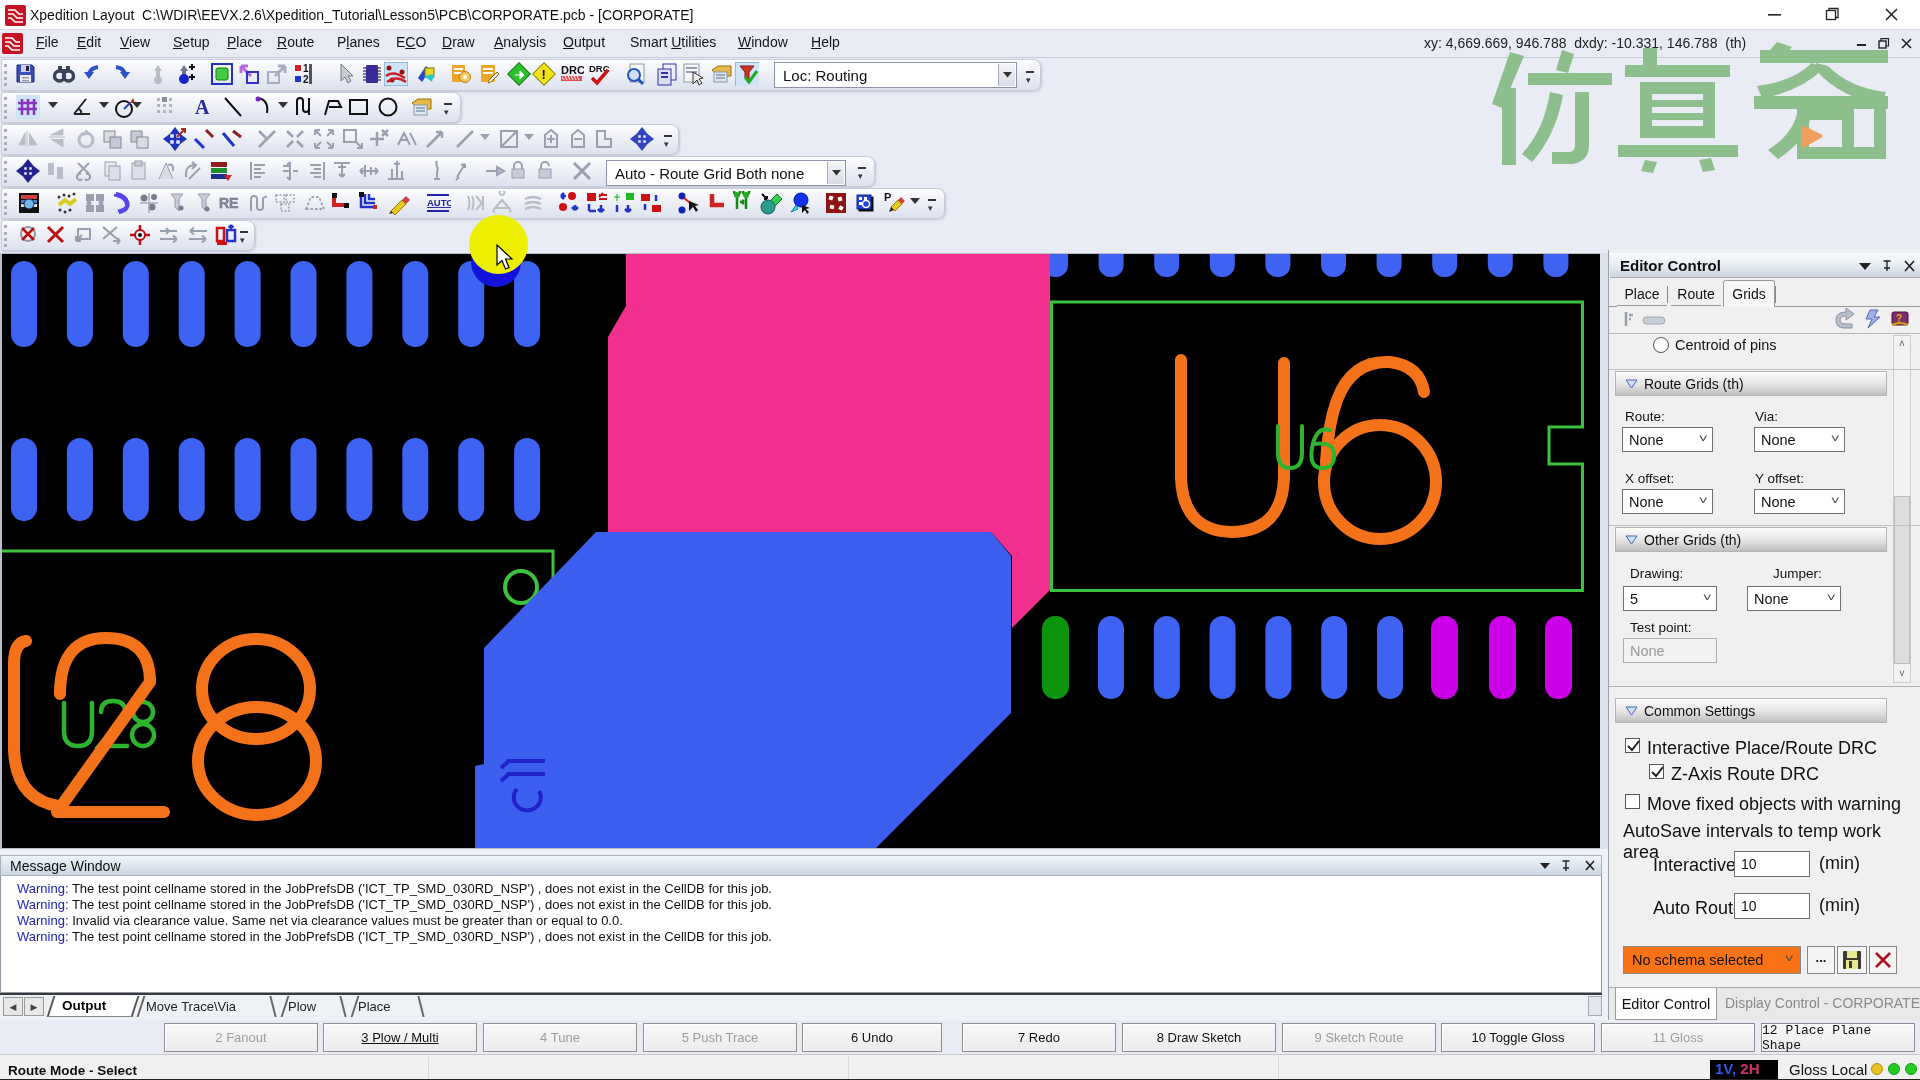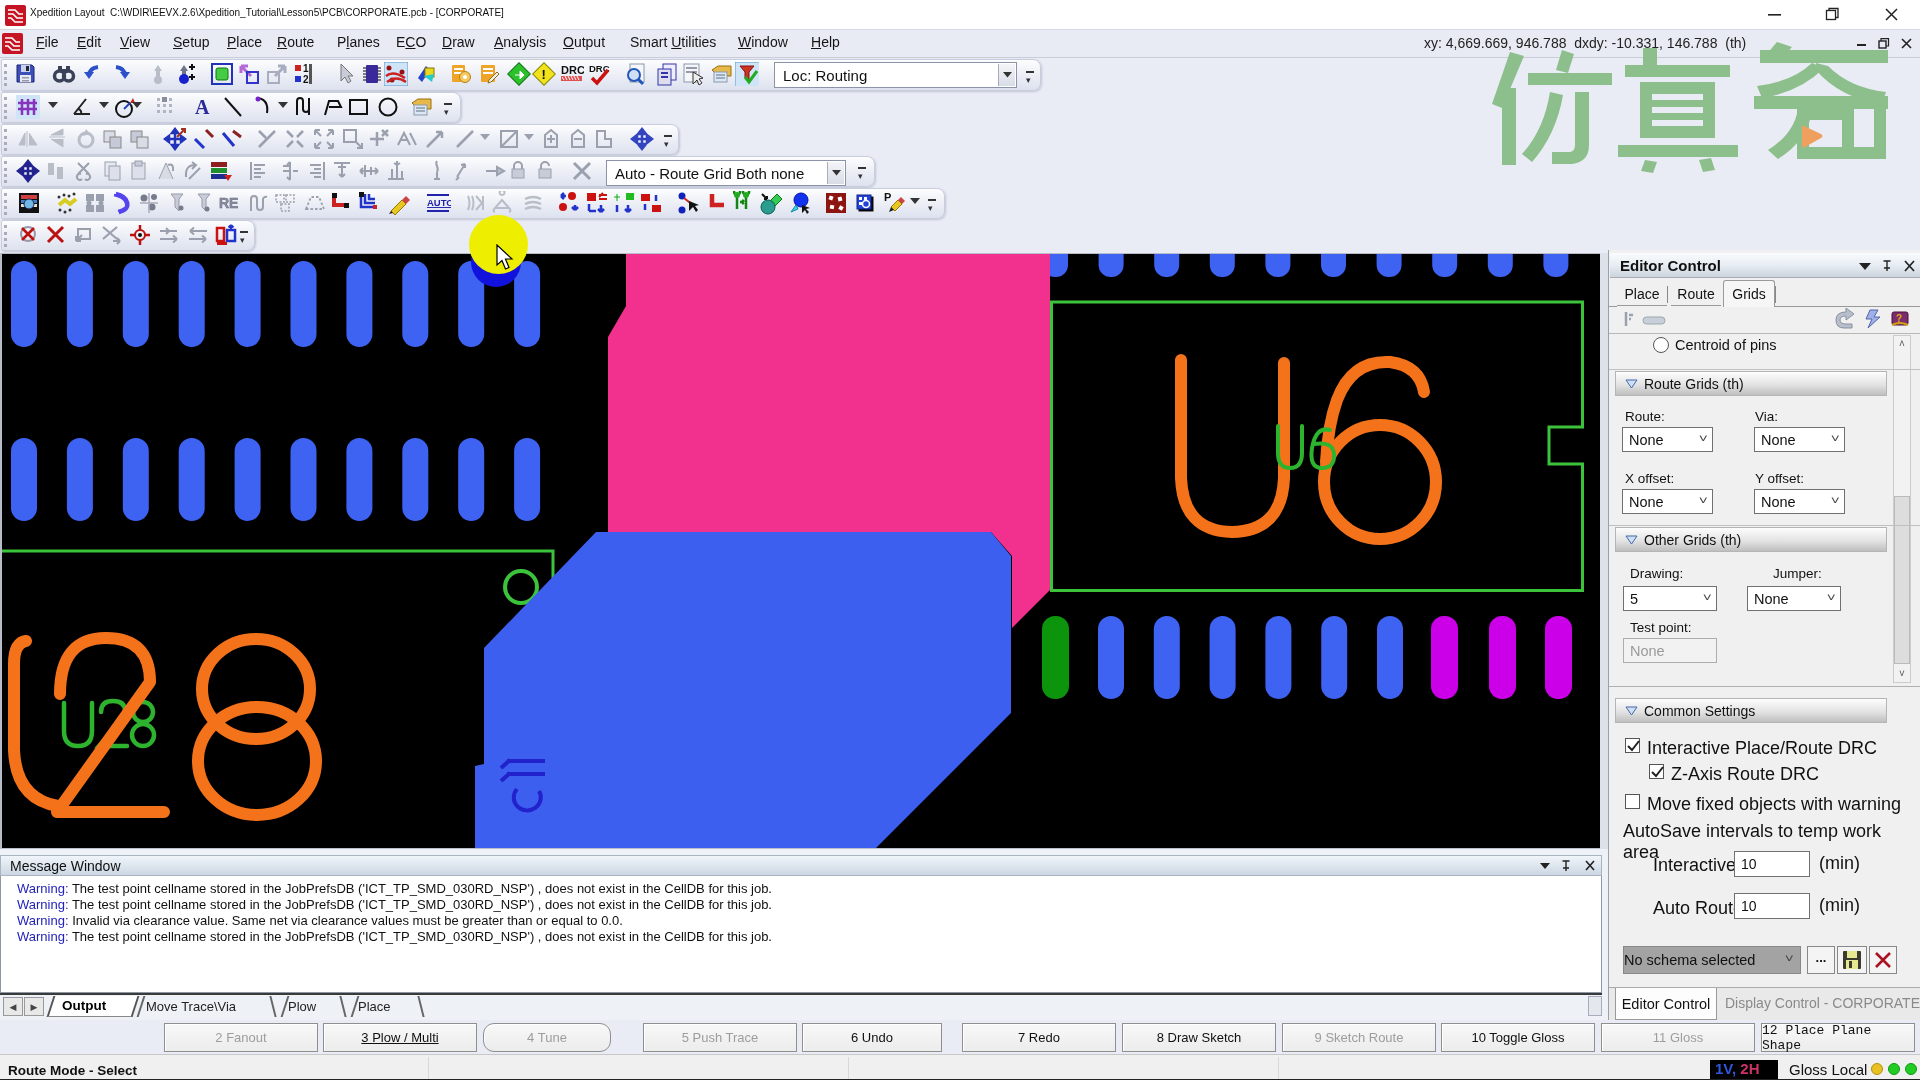--- a/index.html
+++ b/index.html
@@ -20,21 +20,21 @@
 .btn12{position:absolute;top:1023px;height:29px;background:linear-gradient(#f8f8f8,#ececec);border:1px solid #8f8f8f;box-shadow:inset 1px 1px 0 #fff;font-size:13px;display:flex;align-items:center;justify-content:center;}
 .cb{position:absolute;width:15px;height:15px;background:#fff;border:1px solid #555;}
 .cbtext{position:absolute;font-size:18px;color:#111;}
 </style></head><body>
 
 <div class="abs" style="left:0;top:0;width:1920px;height:30px;background:#ffffff;border-bottom:1px solid #d5d9e4;">
 <svg class="abs" style="left:5px;top:5px" width="21" height="21">
       <rect x="0" y="0" width="21" height="21" rx="2" fill="#c51423"></rect>
       <path d="M3 5 H10 L14 9 H18 M3 9 H8 L12 13 H18 M3 13 H6 L10 17 H18" stroke="#fff" stroke-width="1.6" fill="none"></path>
     </svg>
-<div class="abs" style="left:30px;top:7px;font-size:10px;color:#101010;">Xpedition Layout&nbsp; C:\WDIR\EEVX.2.6\Xpedition_Tutorial\Lesson5\PCB\CORPORATE.pcb - [CORPORATE]</div>
+<div class="abs" style="left:30px;top:7px;font-size:14px;color:#101010;">Xpedition Layout&nbsp; C:\WDIR\EEVX.2.6\Xpedition_Tutorial\Lesson5\PCB\CORPORATE.pcb - [CORPORATE]</div>
 <svg class="abs" style="left:1760px;top:0" width="160" height="30">
 <rect x="8" y="14" width="13" height="1.6" fill="#222"></rect>
 <rect x="66.5" y="10.5" width="9" height="9" fill="none" stroke="#222" stroke-width="1.3"></rect>
       <path d="M69 10.5 V8.5 H78 V17.5 H75.5" stroke="#222" stroke-width="1.3" fill="none"></path>
 <path d="M126 9 L137 20 M137 9 L126 20" stroke="#222" stroke-width="1.5"></path>
 </svg>
 </div>
 
 <div class="abs" style="left:0;top:30px;width:1920px;height:28px;background:#e8eaf4;border-bottom:1px solid #c9cdd9;">
 <svg class="abs" style="left:2px;top:3px" width="21" height="22">
@@ -845,41 +845,41 @@
 <div class="cbtext" style="left:62px;top:514px;">Z-Axis Route DRC</div>
 <div class="cb" style="left:16px;top:544px;"></div>
 <div class="cbtext" style="left:38px;top:544px;">Move fixed objects with warning</div>
 <div class="cbtext" style="left:14px;top:571px;">AutoSave intervals to temp work area</div>
 <div class="cbtext" style="left:44px;top:605px;">Interactive:</div>
 <div class="abs" style="left:125px;top:601px;width:76px;height:26px;background:#fff;border:1px solid #707070;font-size:14px;color:#111;padding:4px 0 0 6px;">10</div>
 <div class="cbtext" style="left:210px;top:603px;">(min)</div>
 <div class="cbtext" style="left:44px;top:648px;">Auto Route:</div>
 <div class="abs" style="left:125px;top:643px;width:76px;height:26px;background:#fff;border:1px solid #707070;font-size:14px;color:#111;padding:4px 0 0 6px;">10</div>
 <div class="cbtext" style="left:210px;top:645px;">(min)</div>
-<div class="abs" style="left:14px;top:696px;width:178px;height:28px;background:#a3a3a3;border:1px solid #888;font-size:14.5px;color:#111;display:flex;align-items:center;">No schema selected<span style="position:absolute;right:8px;top:5px;font-size:11px;color:#444;transform:scaleX(1.4);">˅</span></div>
+<div class="abs" style="left:14px;top:696px;width:178px;height:28px;background:#f97316;border:1px solid #888;font-size:14.5px;color:#111;display:flex;align-items:center;padding-left:8px;">No schema selected<span style="position:absolute;right:8px;top:5px;font-size:11px;color:#444;transform:scaleX(1.4);">˅</span></div>
 <div class="abs" style="left:198px;top:696px;width:28px;height:28px;background:#f4f4f4;border:1px solid #888;font-size:13px;font-weight:bold;text-align:center;line-height:22px;color:#111;">...</div>
 <div class="abs" style="left:228px;top:696px;width:30px;height:28px;background:#f4f4f4;border:1px solid #888;"></div>
 <svg class="abs" style="left:233px;top:700px" width="20" height="20">
       <rect x="1" y="1" width="18" height="18" rx="1" fill="#3b3b30"></rect>
       <rect x="5" y="1" width="10" height="7" fill="#e8e890"></rect>
       <rect x="4" y="10" width="12" height="9" fill="#e8e890"></rect>
       <rect x="7" y="11" width="3" height="7" fill="#3b3b30"></rect>
     </svg>
 <div class="abs" style="left:260px;top:696px;width:28px;height:28px;background:#f4f4f4;border:1px solid #888;"></div>
 <svg class="abs" style="left:265px;top:701px" width="18" height="18">
       <path d="M2 2 L16 16 M16 2 L2 16" stroke="#aa1122" stroke-width="2.6"></path>
     </svg>
 <div class="abs" style="left:0px;top:737px;width:312px;height:33px;background:#e9e9e9;border-top:1px solid #aaa;"></div>
 <div class="abs" style="left:6px;top:738px;width:102px;height:32px;background:#fdfdfd;border:1px solid #999;border-top:0;font-size:14.5px;color:#111;display:flex;align-items:center;justify-content:center;">Editor Control</div>
 <div class="abs" style="left:116px;top:745px;font-size:14px;color:#8a8a8a;white-space:nowrap;">Display Control - CORPORATE</div>
 </div>
 <div class="btn12" style="left:4px;width:154px;color:#101010;margin-top:44px;">1 Help</div>
 <div class="btn12" style="left:164px;width:154px;color:#9d9d9d;">2 Fanout</div>
 <div class="btn12" style="left:323px;width:154px;color:#101010;text-decoration:underline;">3 Plow / Multi</div>
-<div class="btn12" style="left:483px;width:128px;color:#9d9d9d;border-radius:11px;">4 Tune</div>
+<div class="btn12" style="left:483px;width:154px;color:#9d9d9d;">4 Tune</div>
 <div class="btn12" style="left:643px;width:154px;color:#9d9d9d;">5 Push Trace</div>
 <div class="btn12" style="left:802px;width:140px;color:#101010;">6 Undo</div>
 <div class="btn12" style="left:962px;width:154px;color:#101010;">7 Redo</div>
 <div class="btn12" style="left:1122px;width:154px;color:#101010;">8 Draw Sketch</div>
 <div class="btn12" style="left:1282px;width:154px;color:#9d9d9d;">9 Sketch Route</div>
 <div class="btn12" style="left:1441px;width:154px;color:#101010;">10 Toggle Gloss</div>
 <div class="btn12" style="left:1601px;width:154px;color:#9d9d9d;">11 Gloss</div>
 <div class="btn12" style="left:1761px;width:154px;color:#101010;font-family:Liberation Mono, monospace;">12 Place Plane Shape</div>
 <div class="abs" style="left:0;top:1054px;width:1920px;height:26px;background:#f0f0f0;border-top:1px solid #c8c8c8;">
 <div class="abs" style="left:8px;top:8px;font-size:13.5px;font-weight:bold;color:#111;">Route Mode - Select</div>

